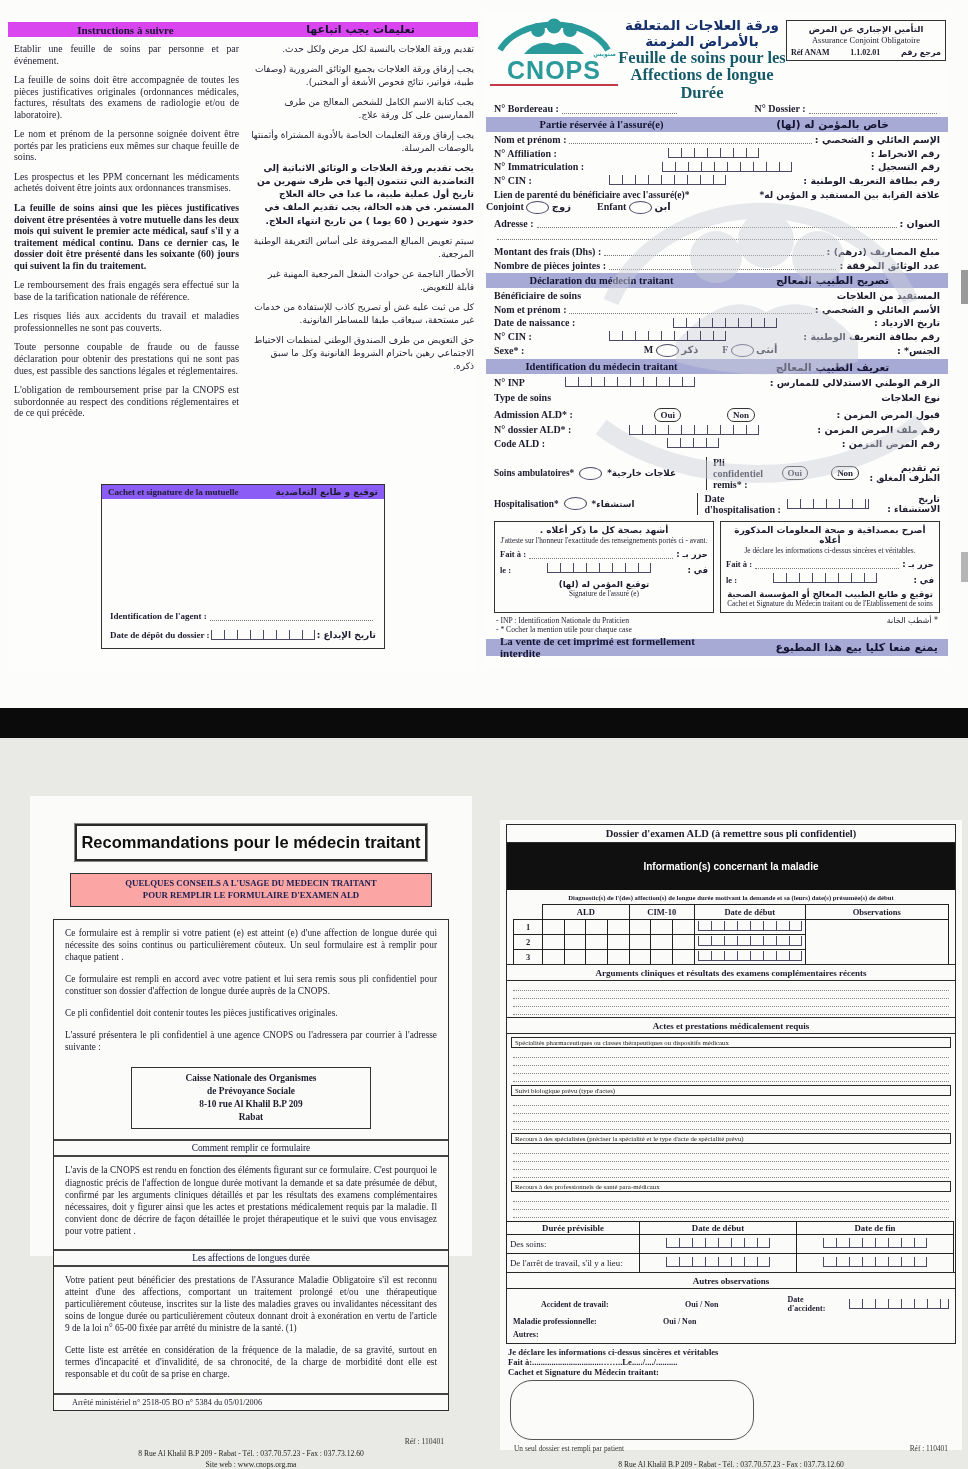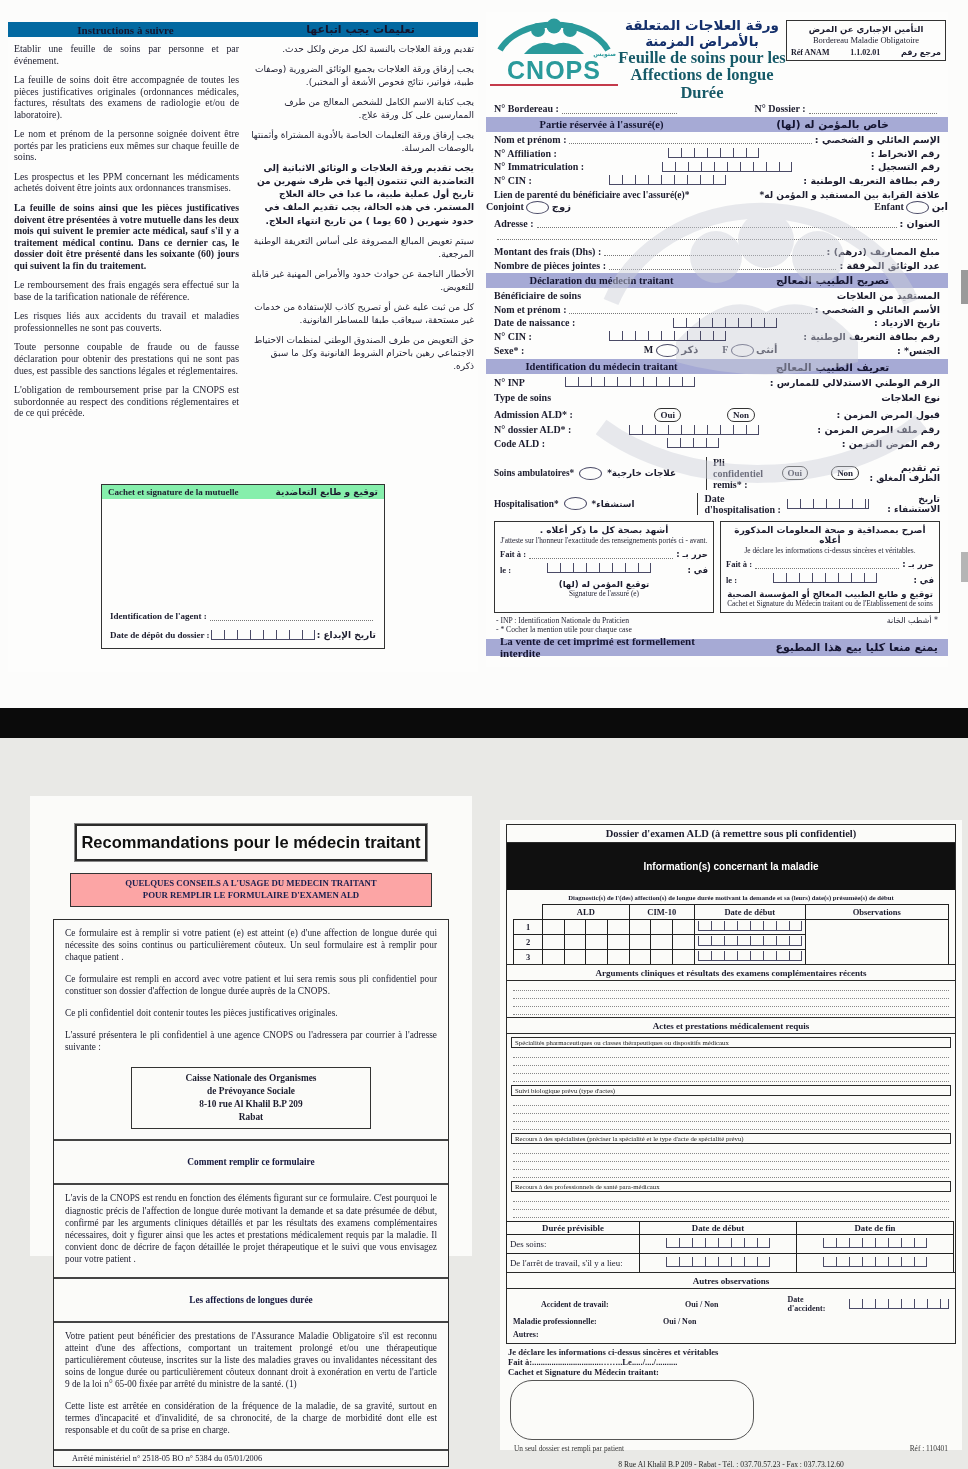--- a/index.html
+++ b/index.html
@@ -5,30 +5,30 @@
   html,body{margin:0;padding:0;}
   body{width:968px;height:1469px;position:relative;background:#fbfbfa;font-family:"Liberation Serif","DejaVu Sans",serif;color:#1c1c2e;-webkit-font-smoothing:antialiased;}
   .ar{font-family:"DejaVu Sans",sans-serif;direction:rtl;}
   
   #top{position:absolute;left:0;top:0;width:968px;height:708px;background:#fcfcfb;overflow:hidden;}
   #band{position:absolute;left:0;top:708px;width:968px;height:30px;background:#0b0b0b;}
   #bottom{position:absolute;left:0;top:738px;width:968px;height:731px;background:#e9e9e6;overflow:hidden;}
 
   
   #instr{position:absolute;left:8px;top:22px;width:470px;height:650px;background:#fdfdfc;font-size:9.8px;}
-  .ibanner{display:flex;background:#0369a1;height:15px;align-items:center;font-weight:bold;font-size:11px;}
+  .ibanner{display:flex;background:#d946ef;height:15px;align-items:center;font-weight:bold;font-size:11px;}
   .ibanner .half{flex:1;text-align:center;color:#15152e;}
   .cols{display:flex;padding:6px 4px 0 6px;gap:10px;}
   .colfr{width:225px;line-height:1.18;text-align:justify;}
   .colfr p{margin:0 0 8px 0;}
   .colar{flex:1;line-height:1.45;font-size:9px;text-align:right;}
   .colar p{margin:0 0 7px 0;}
   p.bold{font-weight:bold;}
   #mutbox{position:absolute;left:93px;top:462px;width:282px;height:163px;border:1.5px solid #333;background:#fdfdfc;}
-  #mutbox .mb-head{display:flex;background:#86efac;height:14px;align-items:center;font-weight:bold;font-size:9px;padding:0 6px;justify-content:space-between;gap:16px;}
+  #mutbox .mb-head{display:flex;background:#8b5cf6;height:14px;align-items:center;font-weight:bold;font-size:9px;padding:0 6px;justify-content:space-between;gap:16px;}
   #mutbox .mb-bot{position:absolute;left:8px;right:8px;bottom:8px;font-size:9px;font-weight:bold;}
   .agentline{display:flex;align-items:flex-end;margin-bottom:9px;}
   .depotline{display:flex;align-items:center;justify-content:space-between;}
 
   
   .dotfill{flex:1;border-bottom:1.2px dotted #777;height:8px;margin:0 3px;min-width:14px;}
   .comb{display:inline-block;height:9px;border-bottom:1px solid #4a4a66;background:repeating-linear-gradient(90deg,#4a4a66 0 1px,transparent 1px 13px);position:relative;vertical-align:baseline;}
   .comb:after{content:"";position:absolute;right:0;top:0;bottom:0;width:1px;background:#4a4a66;}
   .oval{display:inline-block;width:21px;height:11px;border:1.2px solid #4a4a66;border-radius:50%;vertical-align:middle;background:#fdfdfc;}
   .pill{display:inline-block;border:1.2px solid #333;border-radius:9px;padding:0 5px;font-weight:bold;font-size:9px;line-height:12px;background:#fdfdfc;}
@@ -48,21 +48,21 @@
   #refbox .r2{font-size:8.5px;margin:1px 0 3px;}
   #refbox .r3{display:flex;justify-content:space-between;font-weight:bold;font-size:8px;}
   .numrow{display:flex;padding:2px 8px 1px 8px;font-weight:bold;gap:35px;}
   .numrow .part{display:flex;flex:1;align-items:flex-end;}
   .banner{display:flex;background:#a6aad5;height:15px;align-items:center;font-weight:bold;font-size:10.5px;margin-top:2px;}
   .banner .half{flex:1;text-align:center;color:#141430;}
   .frow{display:flex;align-items:center;padding:0 8px;margin-top:2.5px;font-weight:bold;}
   .frow .lab{white-space:nowrap;}
   .frow .mid{flex:1;display:flex;justify-content:center;align-items:center;gap:6px;}
   .frow .arr{white-space:nowrap;text-align:right;font-size:9.5px;}
-  .subrow{display:flex;justify-content:space-between;gap:26px;align-items:center;padding:1px 0;font-weight:bold;}
+  .subrow{display:flex;justify-content:flex-start;gap:26px;align-items:center;padding:1px 0;font-weight:bold;}
   .splitrow{display:flex;align-items:center;padding:0 8px;margin-top:3px;font-weight:bold;}
   .splitrow .lft{display:flex;align-items:center;gap:5px;width:212px;}
   .splitrow .rgt{display:flex;align-items:center;gap:5px;flex:1;border-left:1.5px solid #333;padding-left:6px;}
   #sigzone{display:flex;gap:6px;margin:6px 8px 0 8px;}
   .sigbox{flex:1;border:1.3px solid #333;padding:3px 5px 4px;font-size:8px;}
   .sigbox .t-ar{text-align:center;font-weight:bold;font-size:9px;}
   .sigbox .t-fr{text-align:center;font-size:7.3px;margin-top:1px;}
   .sigbox .fline{display:flex;align-items:flex-end;margin-top:4px;font-weight:bold;font-size:8.5px;}
   .sigbox .cap-ar{text-align:center;font-weight:bold;font-size:8.5px;margin-top:4px;}
   .sigbox .cap-fr{text-align:center;font-size:7.3px;}
@@ -73,21 +73,21 @@
   #vbanner .half.r{text-align:right;padding-right:10px;}
 
   
   #reco{position:absolute;left:30px;top:58px;width:442px;height:460px;background:#fbfbf9;font-size:9.3px;}
   #reco .titlebox{margin:28px auto 12px;width:348px;border:2px solid #2b2b2b;outline:1px solid #888;padding:7px 0;text-align:center;font-family:"Liberation Sans",sans-serif;font-weight:bold;font-size:16.5px;color:#111;}
   #reco .graybox{margin:0 auto 12px;width:360px;border:1.5px solid #333;background:#fca5a5;text-align:center;font-weight:bold;font-size:8.8px;color:#1a1f4e;padding:4px 0;line-height:1.35;}
   #recomain{margin:0 auto;width:394px;border:1.6px solid #2f2f2f;background:#fbfbf9;}
   #recomain .pz{padding:7px 11px 2px;text-align:justify;line-height:1.3;}
   #recomain .pz p{margin:0 0 10px;}
   .addrbox{margin:2px auto 10px;width:238px;border:1.4px solid #333;text-align:center;font-weight:bold;font-size:9.3px;padding:4px 0;line-height:1.4;}
-  .sechead{border-top:2.5px double #444;border-bottom:2.5px double #444;text-align:center;font-weight:bold;font-size:9.3px;color:#15183f;padding:16px 0;}
+  .sechead{border-top:2.5px double #444;border-bottom:2.5px double #444;text-align:center;font-weight:normal;font-size:9.3px;color:#15183f;padding:2px 0;}
   .arretbox{border-top:2.5px double #444;font-size:8.3px;padding:3px 0 3px 18px;}
   #reco .footref{text-align:right;margin:26px 28px 2px 0;font-size:7.6px;color:#333;}
   .footaddr{text-align:center;font-weight:normal;font-size:7.6px;line-height:1.5;color:#222;}
 
   
   #ald{position:absolute;left:500px;top:82px;width:462px;height:630px;background:#fbfbf9;font-size:8.5px;}
   #aldbox{margin:4px auto 0;width:448px;border:1.6px solid #2a2a2a;}
   #aldbox .dtitle{text-align:center;font-weight:bold;font-size:10.5px;padding:3px 0;border-bottom:1.4px solid #2a2a2a;}
   .blackbar{background:#101010;color:#fff;text-align:center;font-family:"Liberation Sans",sans-serif;font-weight:bold;font-size:10px;padding:18px 0;}
   .diagline{text-align:center;font-weight:bold;font-size:6.7px;padding:4px 2px 3px;}
@@ -141,21 +141,21 @@
         <p>Toute personne coupable de fraude ou de fausse déclaration pour obtenir des prestations qui ne sont pas dues, est passible des sanctions légales et réglementaires.</p>
         <p>L'obligation de remboursement prise par la CNOPS est subordonnée au respect des conditions réglementaires et de ce qui précède.</p>
       </div>
       <div class="colar ar">
         <p>تقديم ورقة العلاجات بالنسبة لكل مرض ولكل حدث.</p>
         <p>يجب إرفاق ورقة العلاجات بجميع الوثائق الضرورية (وصفات طبية، فواتير، نتائج فحوص الأشعة أو المختبر).</p>
         <p>يجب كتابة الاسم الكامل للشخص المعالج من طرف الممارسين على كل ورقة علاج.</p>
         <p>يجب إرفاق ورقة التعليمات الخاصة بالأدوية المشتراة وأثمنتها بالوصفات المرسلة.</p>
         <p class="bold">يجب تقديم ورقة العلاجات و الوثائق الاثباتية إلى التعاضدية التي تنتمون إليها في ظرف شهرين من تاريخ أول عملية طبية، ما عدا في حالة العلاج المستمر. في هذه الحالة، يجب تقديم الملف في حدود شهرين ( 60 يوما ) من تاريخ انتهاء العلاج.</p>
         <p>سيتم تعويض المبالغ المصروفة على أساس التعريفة الوطنية المرجعية.</p>
-        <p>الأخطار الناجمة عن حوادث حدود والأمراض المهنية غير قابلة للتعويض.</p>
+        <p>الأخطار الناجمة عن حوادث الشغل المرجعية المهنية غير قابلة للتعويض.</p>
         <p>كل من ثبت عليه غش أو تصريح كاذب للإستفادة من خدمات غير مستحقة، سيعاقب طبقا للمساطر القانونية.</p>
         <p>حق التعويض من طرف الصندوق الوطني لمنظمات الاحتياط الاجتماعي رهين باحترام الشروط القانونية وكل ما سبق ذكره.</p>
       </div>
     </div>
     <div id="mutbox">
       <div class="mb-head">
         <span>Cachet et signature de la mutuelle</span>
         <span class="ar">توقيع و طابع التعاضدية</span>
       </div>
       <div class="mb-bot">
@@ -193,21 +193,21 @@
         </svg>
         <div class="cn"><span>CNOPS</span><span class="tiny ar">صنوبس</span></div>
       </div>
       <div id="ftitle">
         <div class="tar ar">ورقة العلاجات المتعلقة بالأمراض المزمنة</div>
         <div class="tfr">Feuille de soins pour les</div>
         <div class="tfr">Affections de longue Durée</div>
       </div>
       <div id="refbox">
         <div class="r1 ar">التأمين الإجباري عن المرض</div>
-        <div class="r2">Bordereau Maladie Obligatoire</div>
+        <div class="r2">Assurance Conjoint Obligatoire</div>
         <div class="r3">
           <span>Réf ANAM</span>
           <span>1.1.02.01</span>
           <span class="ar">مرجع رقم</span>
         </div>
       </div>
     </div>
 
     <div class="numrow">
       <div class="part">

